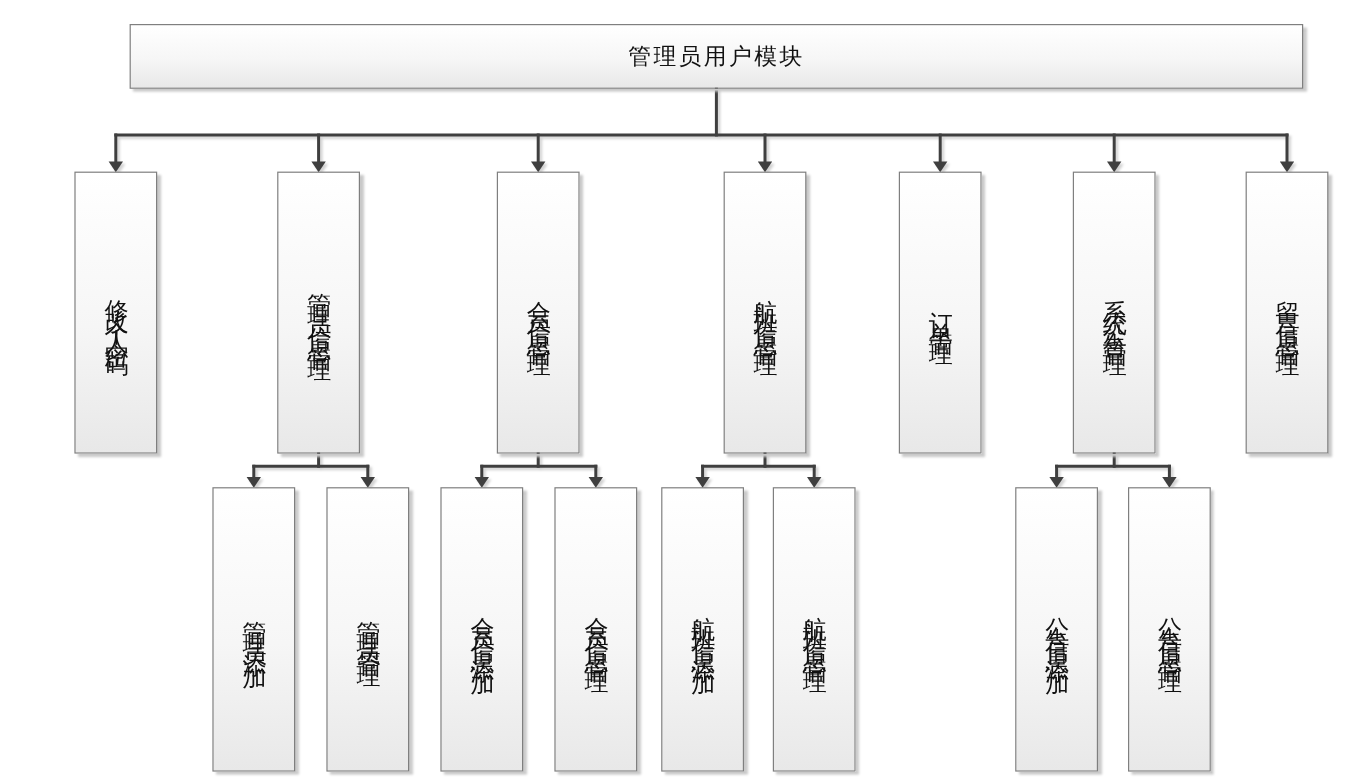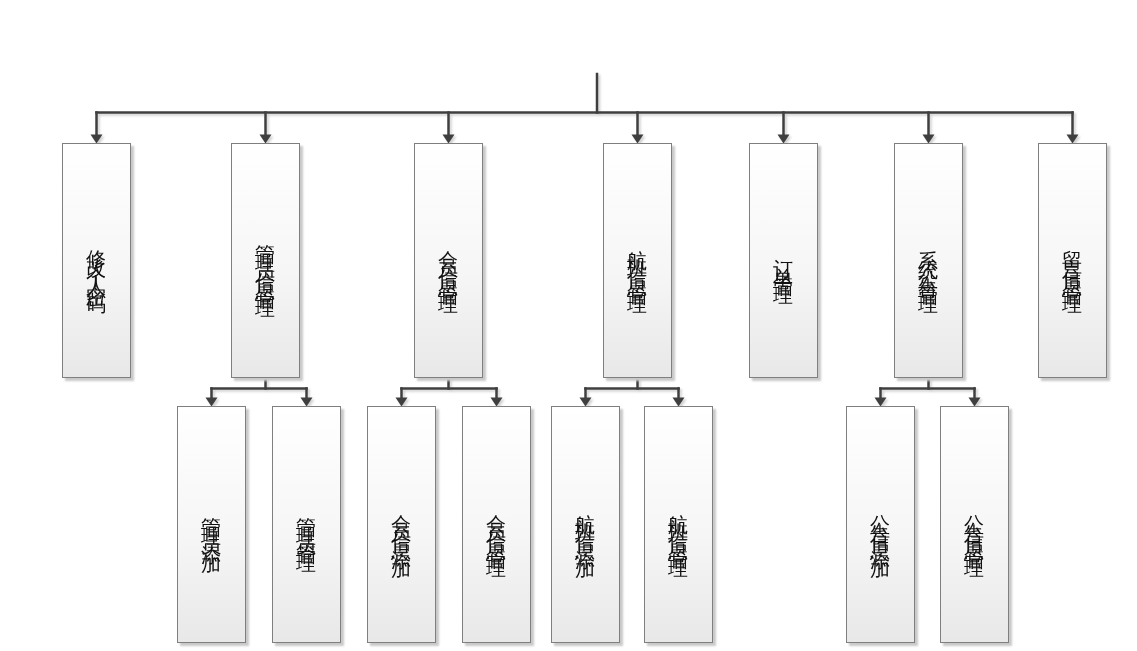--- a/index.html
+++ b/index.html
@@ -97,20 +97,23 @@
       <polygon points="300.5,397.5 312.5,397.5 306.5,406.5"></polygon>
       <polygon points="395.5,397.5 407.5,397.5 401.5,406.5"></polygon>
       <polygon points="490.5,397.5 502.5,397.5 496.5,406.5"></polygon>
       <polygon points="579.5,397.5 591.5,397.5 585.5,406.5"></polygon>
       <polygon points="672.5,397.5 684.5,397.5 678.5,406.5"></polygon>
       <polygon points="874.5,397.5 886.5,397.5 880.5,406.5"></polygon>
       <polygon points="968.5,397.5 980.5,397.5 974.5,406.5"></polygon>
     </g>
   </svg>
 
+  <div class="node root-node">
+    <span>管理员用户模块</span>
+  </div>
 
   <div class="node l2" style="left:62px">
     <span class="vtext">修改个人密码</span>
   </div>
   <div class="node l2" style="left:231px">
     <span class="vtext">管理员信息管理</span>
   </div>
   <div class="node l2" style="left:414px">
     <span class="vtext">会员信息管理</span>
   </div>

